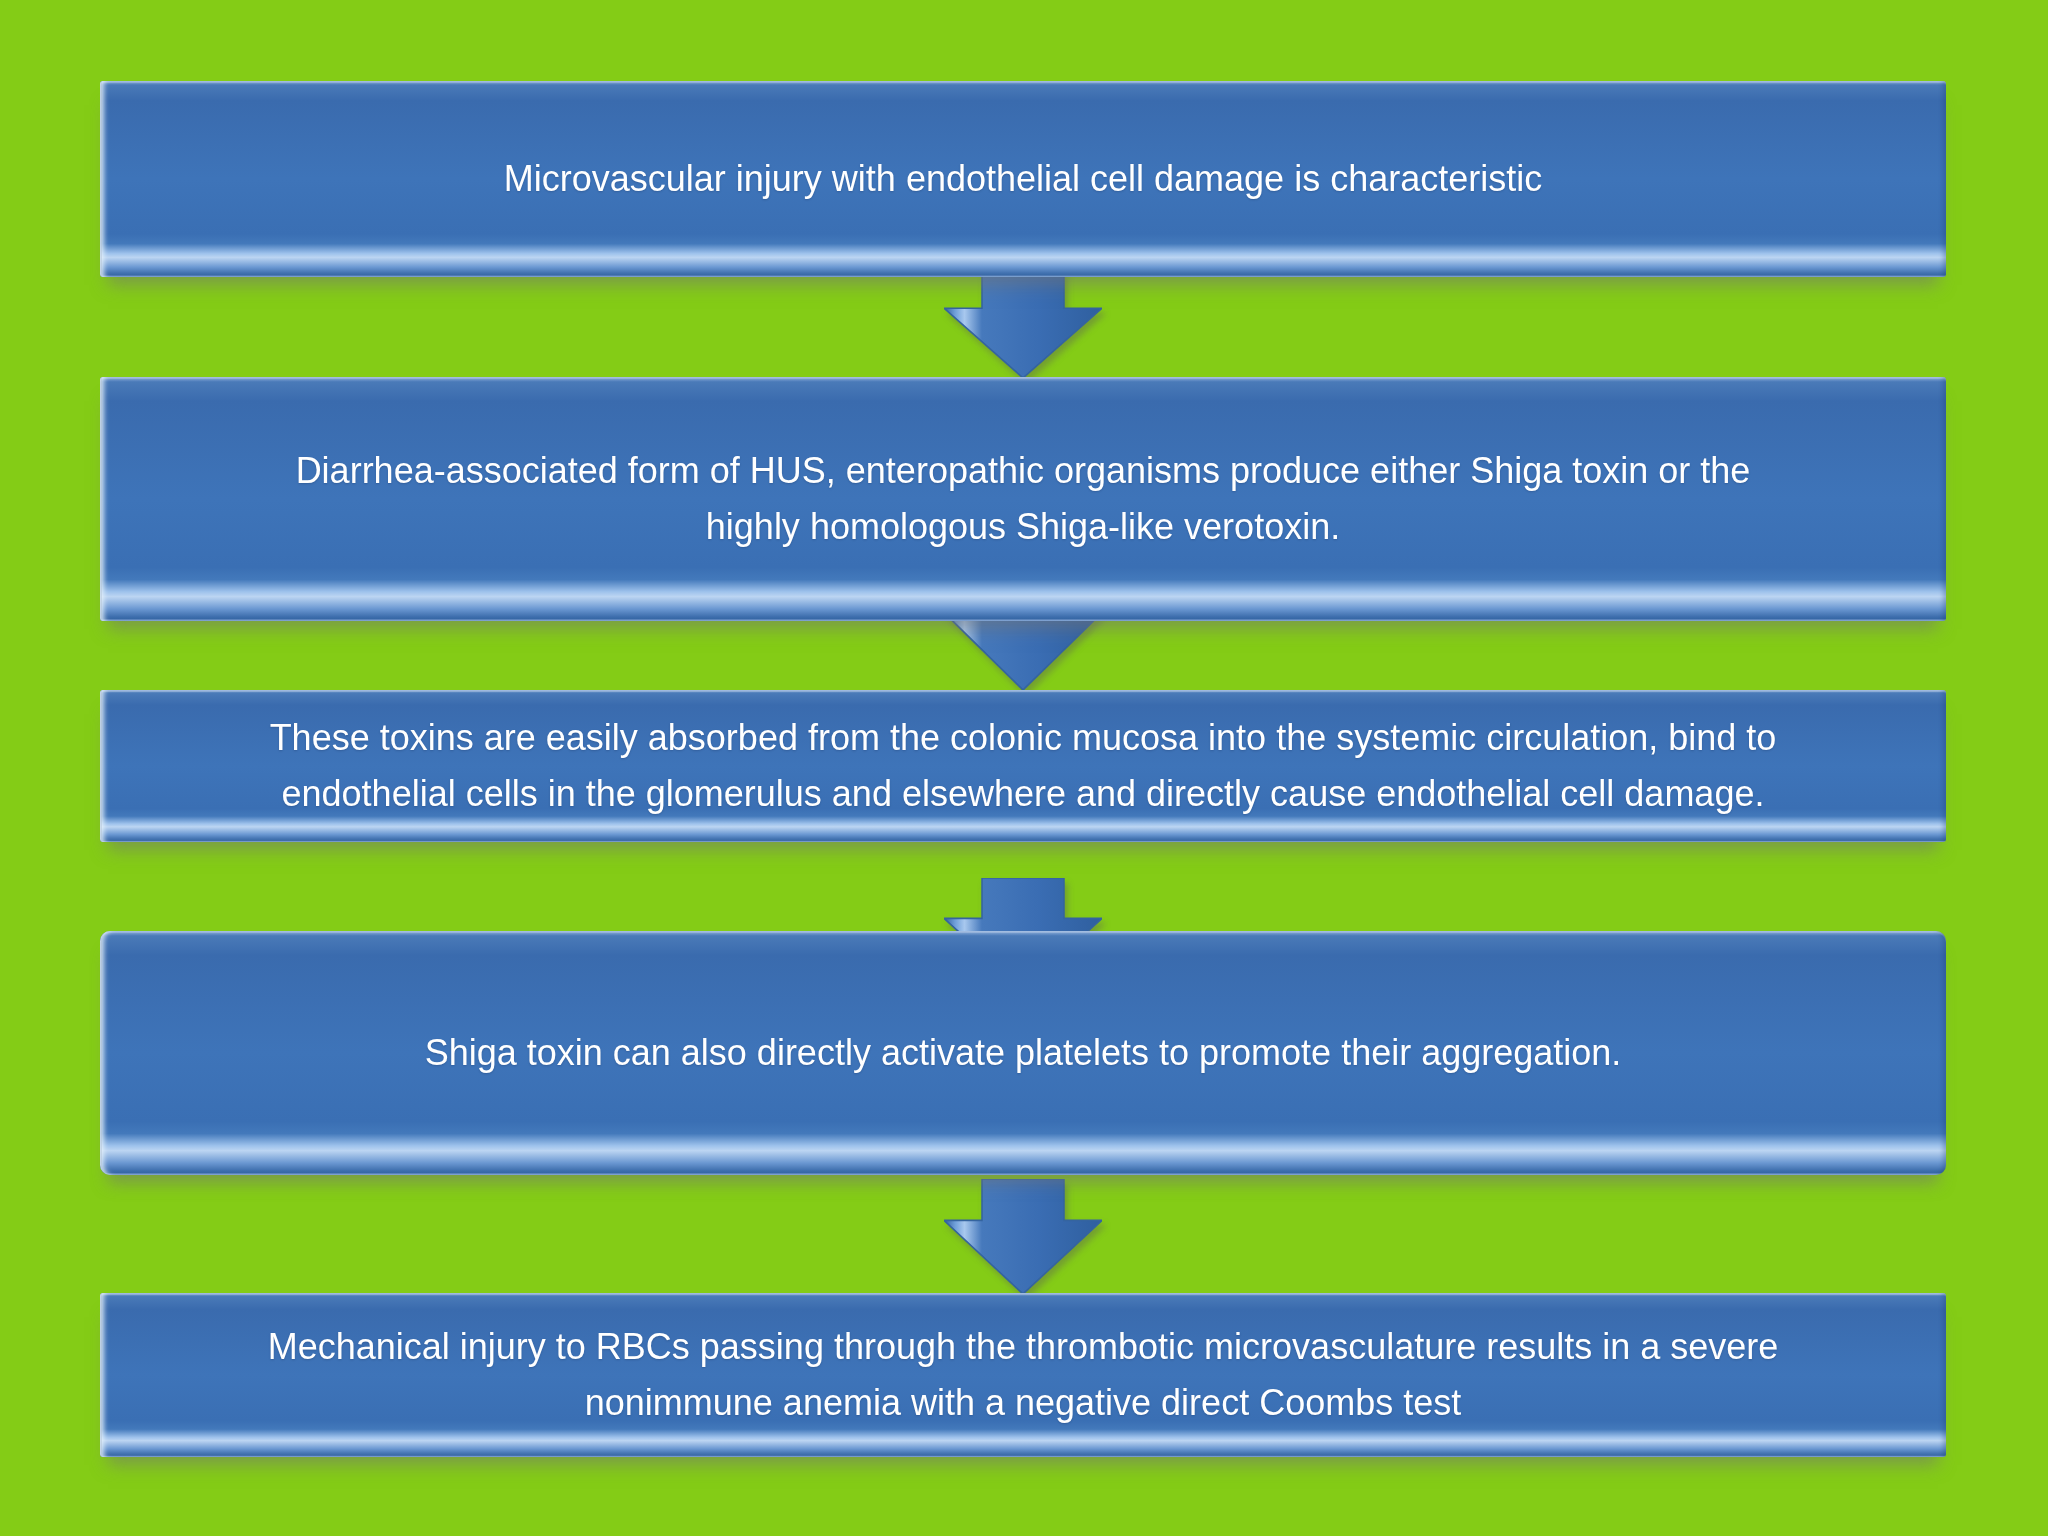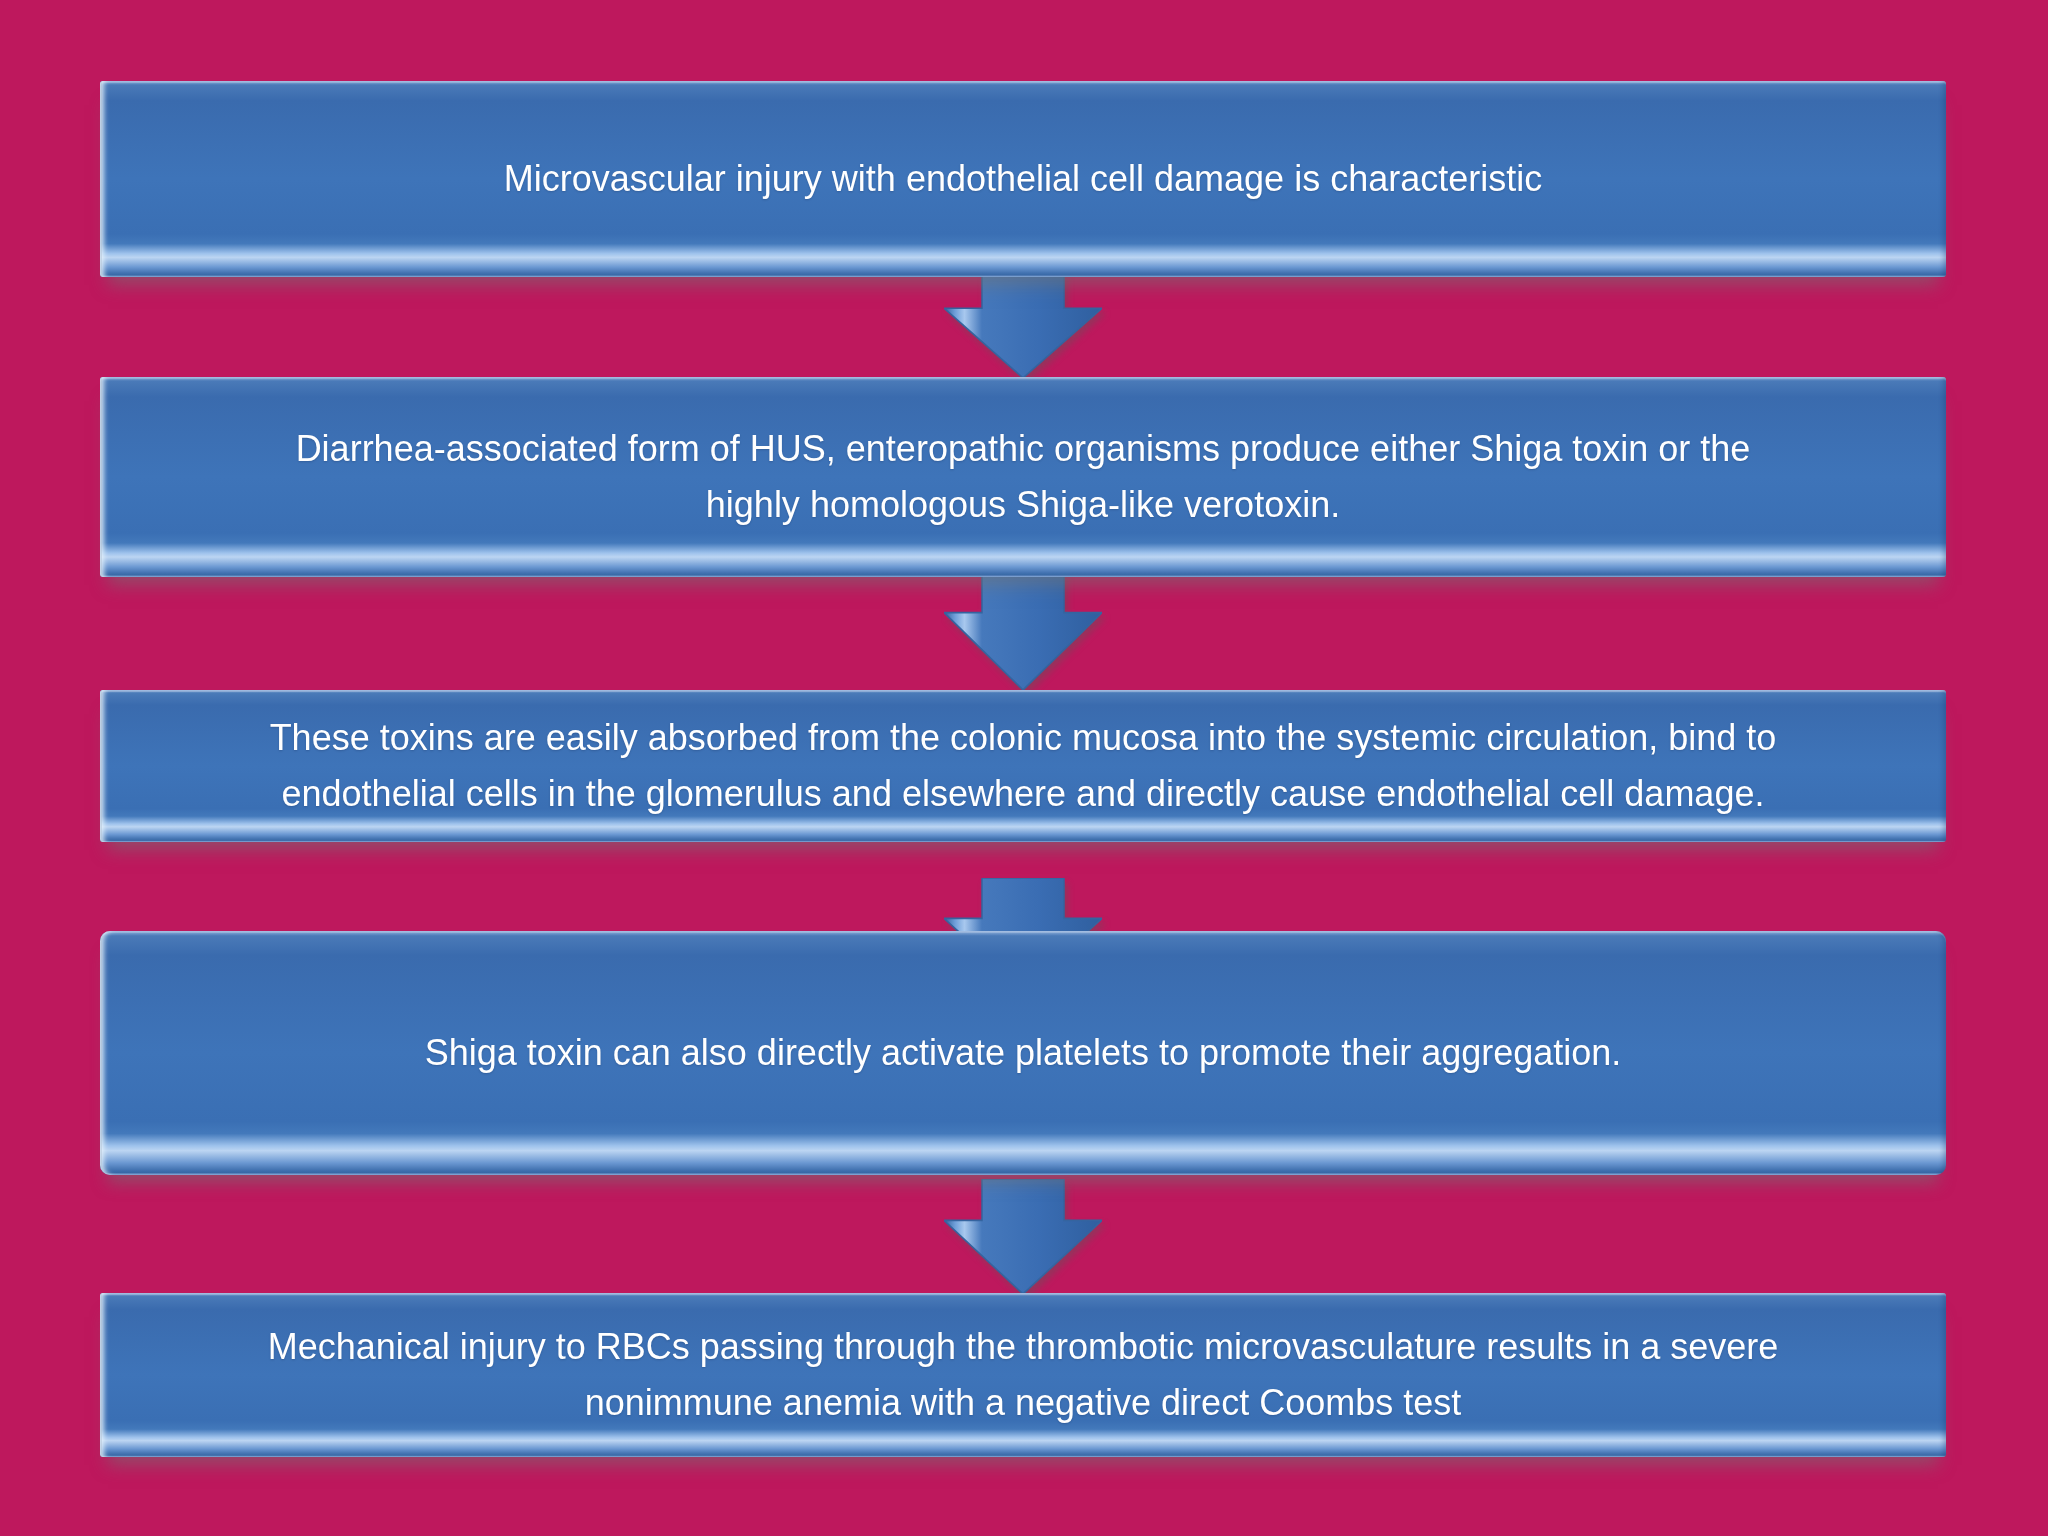--- a/index.html
+++ b/index.html
@@ -10,21 +10,21 @@
   body {
     width: 2048px;
     height: 1536px;
     position: relative;
     overflow: hidden;
     font-family: "Liberation Sans", sans-serif;
   }
   .slide {
     position: absolute;
     inset: 0;
-    background: #be185d;
+    background: #84cc16;
   }
   
   .step {
     position: absolute;
     left: 100px;
     width: 1846px;
     z-index: 2;
     border-radius: 3px;
     background: linear-gradient(180deg,
       #8fb1dd 0%,
@@ -42,21 +42,21 @@
       inset 6px 0 5px -2px rgba(232,243,252,0.85),
       inset 9px 0 0 -7px rgba(25,55,105,0.45),
       inset -5px 0 4px -2px rgba(25,55,105,0.28),
       inset 0 2px 0 rgba(255,255,255,0.18),
       0 16px 16px -8px rgba(115,115,115,0.55);
     display: flex;
     align-items: center;
     justify-content: center;
   }
   .step-1 { top: 81px;   height: 196px; }
-  .step-2 { top: 377px;  height: 200px; }
+  .step-2 { top: 377px;  height: 244px; }
   .step-3 { top: 690px;  height: 152px; }
   .step-4 { top: 931px;  height: 244px; border-radius: 10px; }
   .step-5 { top: 1293px; height: 164px; }
 
   .step-text {
     color: #ffffff;
     font-size: 36px;
     line-height: 56px;
     text-align: center;
     white-space: pre-line;

